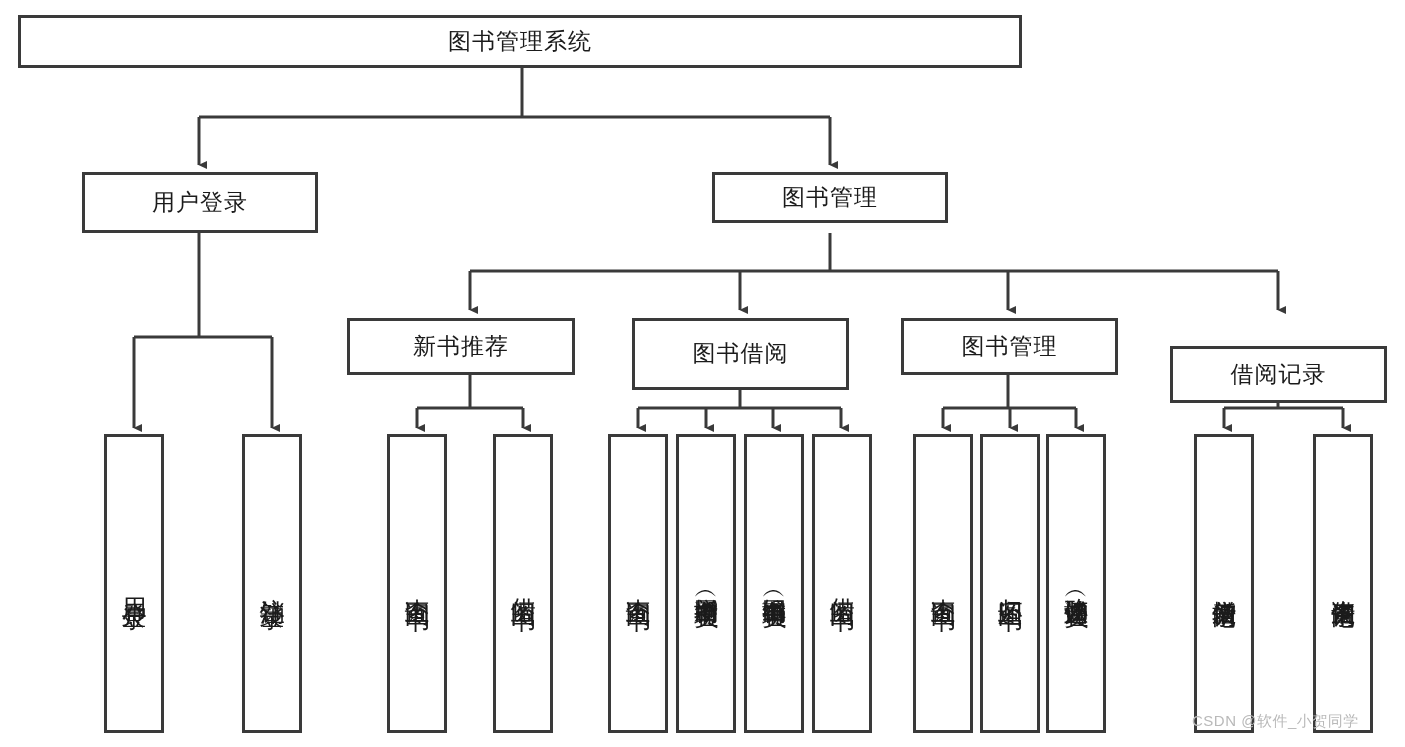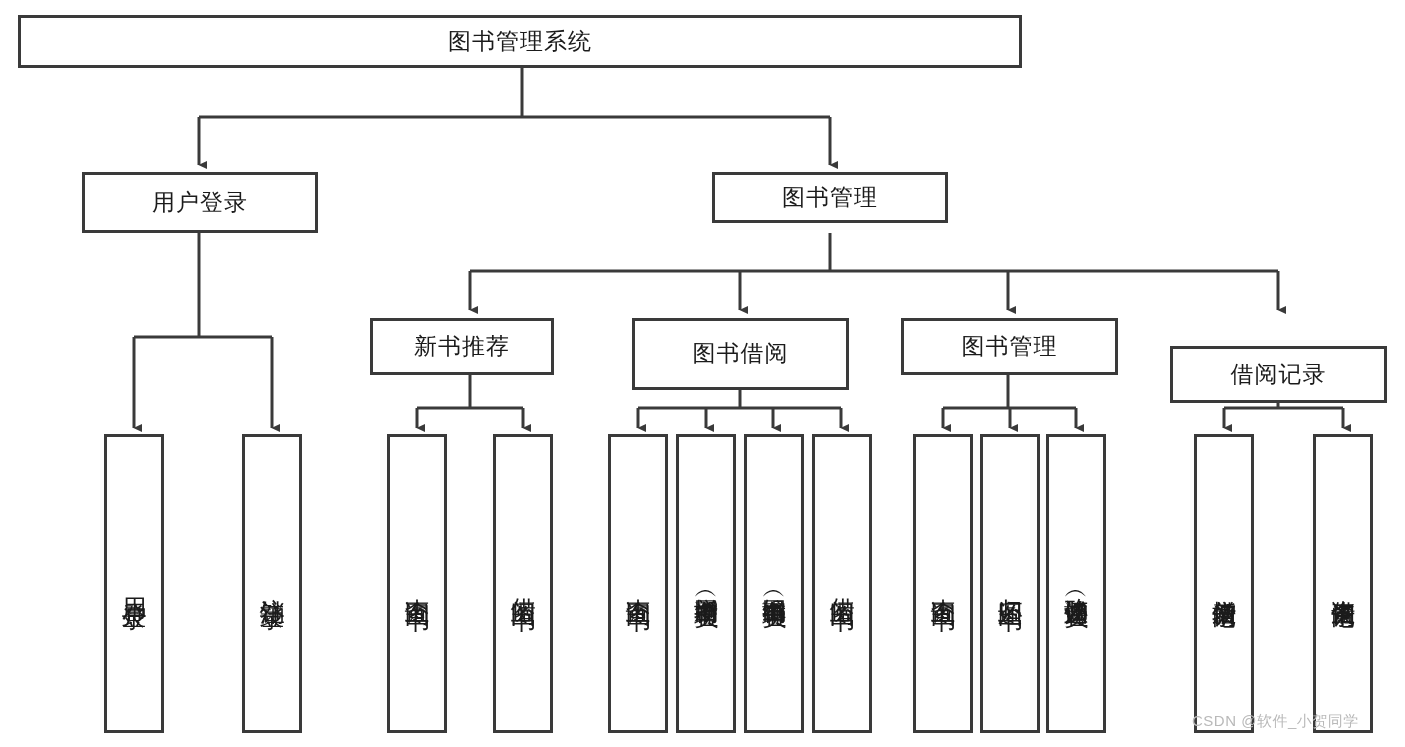--- a/index.html
+++ b/index.html
@@ -128,21 +128,21 @@
     <span class="label">图书管理系统</span>
   </div>
 
   <div class="node" style="left:82px; top:172px; width:236px; height:61px;">
     <span class="label">用户登录</span>
   </div>
   <div class="node" style="left:712px; top:172px; width:236px; height:51px;">
     <span class="label">图书管理</span>
   </div>
 
-  <div class="node" style="left:370px; top:318px; width:184px; height:57px;">
+  <div class="node" style="left:347px; top:318px; width:228px; height:57px;">
     <span class="label">新书推荐</span>
   </div>
   <div class="node" style="left:632px; top:318px; width:217px; height:72px;">
     <span class="label">图书借阅</span>
   </div>
   <div class="node" style="left:901px; top:318px; width:217px; height:57px;">
     <span class="label">图书管理</span>
   </div>
   <div class="node" style="left:1170px; top:318px; width:217px; height:57px;margin-top:28px;">
     <span class="label">借阅记录</span>

